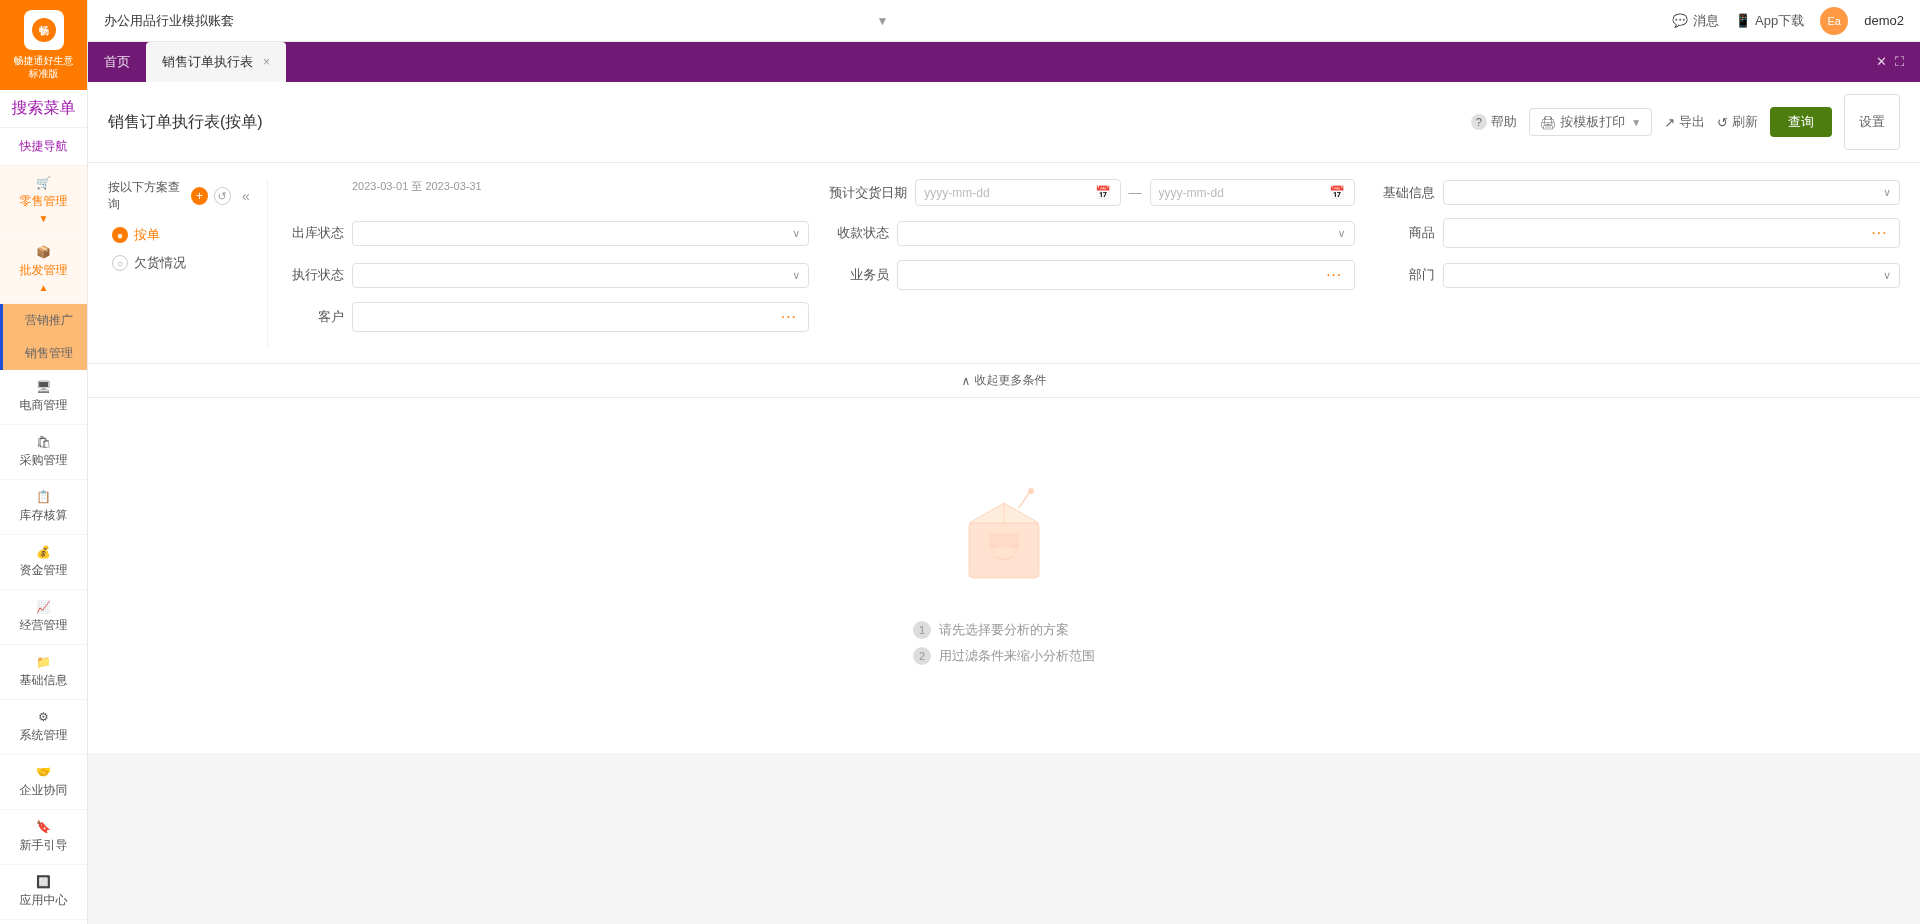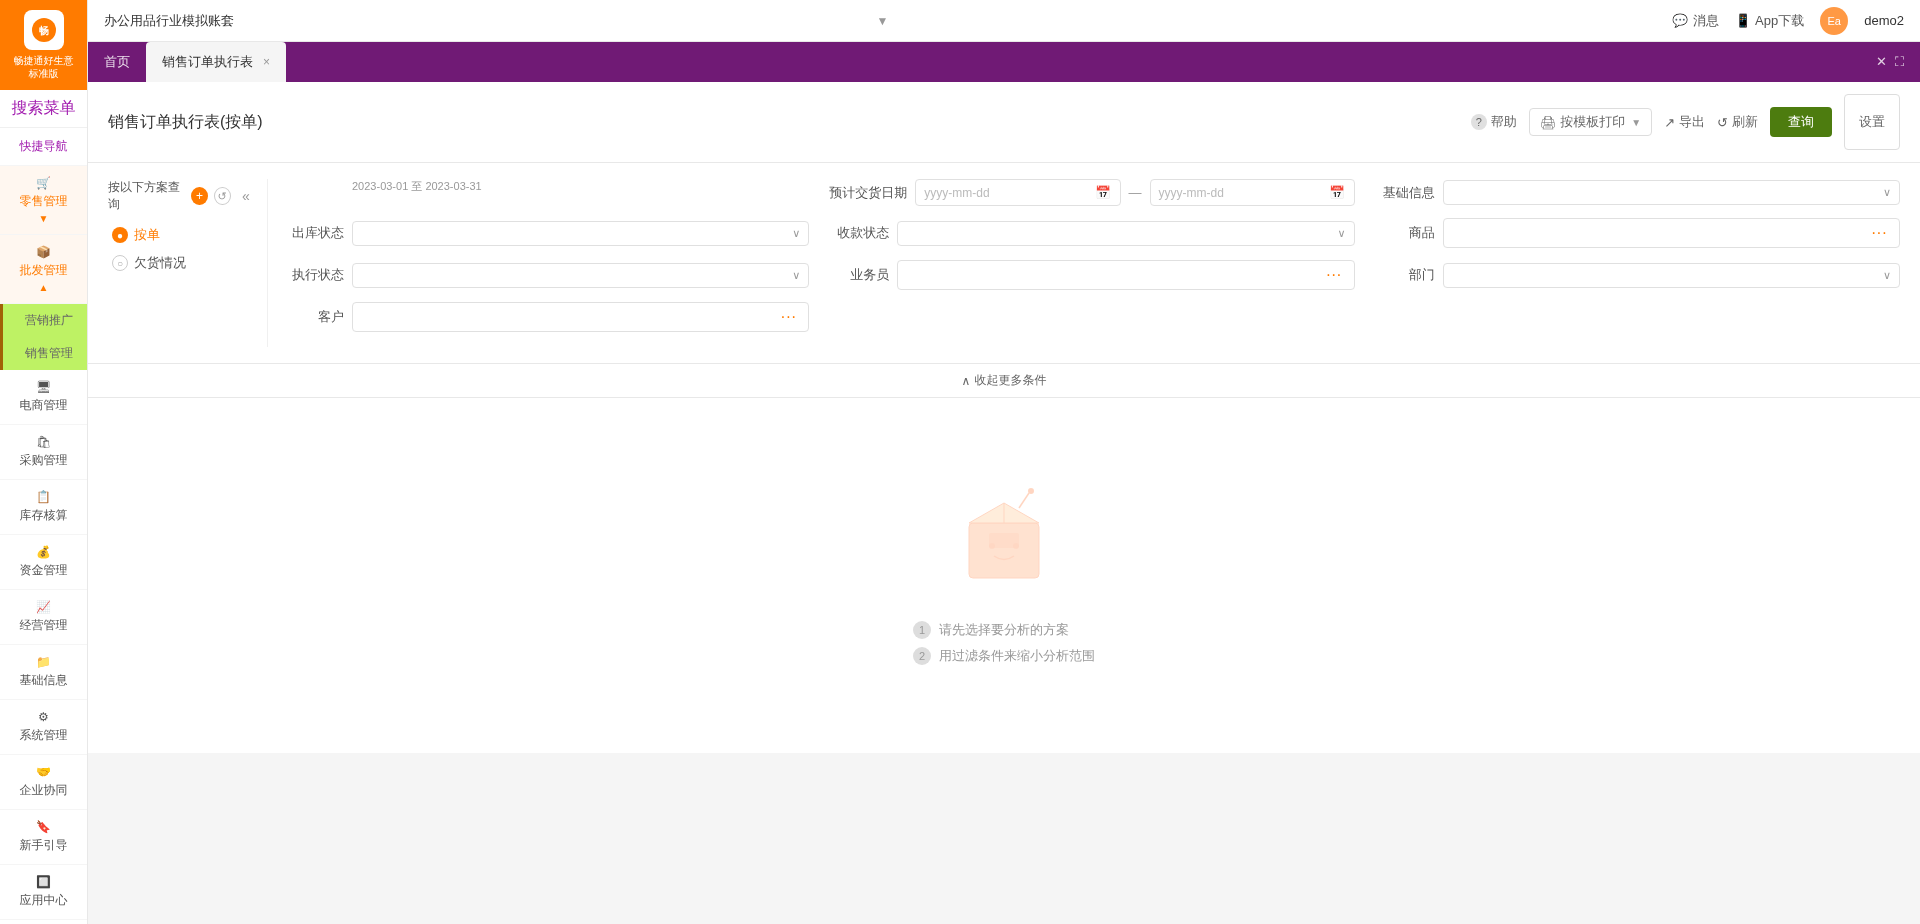--- a/index.html
+++ b/index.html
@@ -108,21 +108,21 @@
     <span style="font-size:12px;">零售管理</span>
     <span style="font-size:10px;">▼</span>
   </div>
 
   <div class="sidebar-nav-item" style="background:#fff7f0; color:#ff7b00;">
     <span>📦</span>
     <span style="font-size:12px;">批发管理</span>
     <span style="font-size:10px;">▲</span>
   </div>
 
-  <div style="width:100%; background:#bef264; border-left: 3px solid #a16207; padding-left: 8px;">
+  <div style="width:100%; background:#fdba74; border-left: 3px solid #1d4ed8; padding-left: 8px;">
     <div class="sidebar-section-item">
       <span style="font-size:12px; color:#666;">营销推广</span>
     </div>
     <div class="sidebar-section-item">
       <span style="font-size:12px; color:#666;">销售管理</span>
     </div>
   </div>
 
   <div class="sidebar-nav-item">
     <span>🖥</span>

